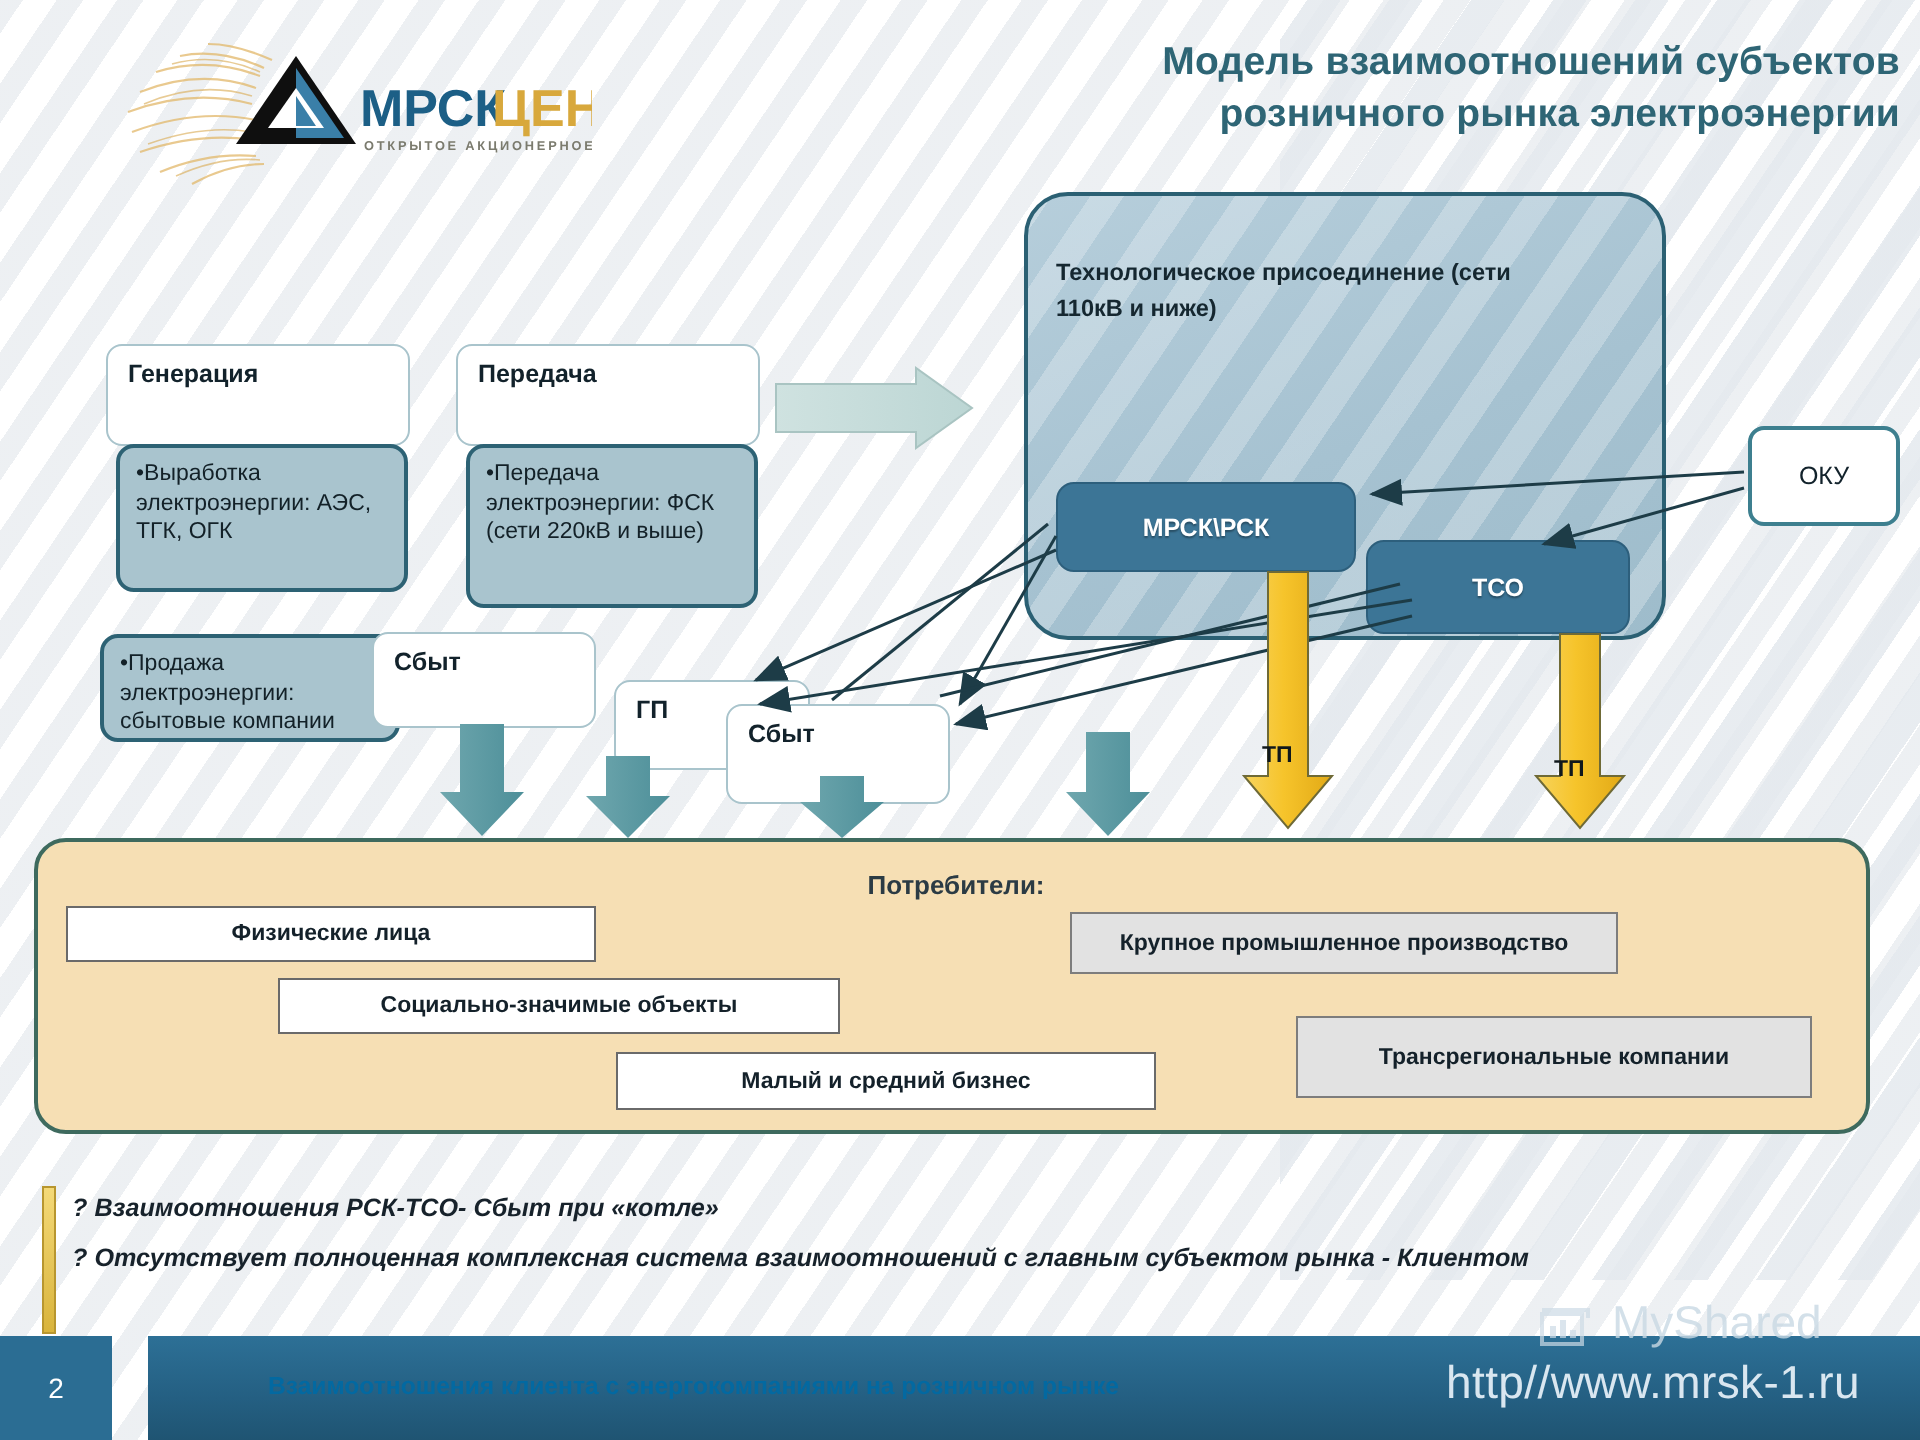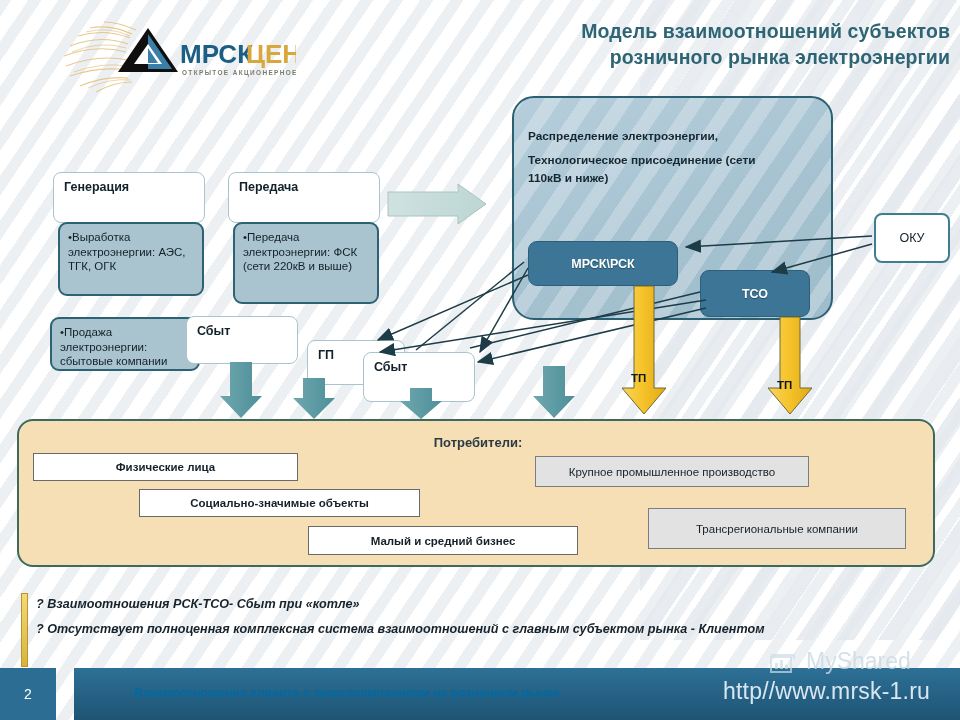--- a/index.html
+++ b/index.html
@@ -172,21 +172,21 @@
   }
   .consumer-gray {
     position: absolute;
     box-sizing: border-box;
     background: #e2e2e2;
     border: 1.3px solid #7d7d7d;
     display: flex;
     align-items: center;
     justify-content: center;
     font-size: 11.5px;
-    font-weight: normal;
+    font-weight: bold;
     color: #14212a;
   }
 
   
   #notes-bar {
     position: absolute;
     left: 21px; top: 593px;
     width: 5px; height: 72px;
     background: linear-gradient(180deg,#f4d978,#d9b43c);
     border: 1px solid #b8962f;
@@ -327,30 +327,29 @@
   <div class="consumer-gray" style="left:535px; top:456px; width:274px; height:31px;">
     <span>Крупное промышленное производство</span>
   </div>
   <div class="consumer-gray" style="left:648px; top:508px; width:258px; height:41px;">
     <span>Трансрегиональные компании</span>
   </div>
 
   <div id="net-panel">
     <div class="stripes"></div>
     <div id="net-panel-text">
-      <div>Распределение  электроэнергии,</div>
       <div>Технологическое присоединение  (сети</div>
       <div style="margin-top:-6px">110кВ и ниже)</div>
     </div>
   </div>
 
   <div class="darkblue-box" style="left:528px; top:241px; width:150px; height:45px;">
     <span>МРСК\РСК</span>
   </div>
-  <div class="darkblue-box" style="left:700px; top:270px; width:110px; height:47px;">
+  <div class="darkblue-box" style="left:683px; top:270px; width:132px; height:47px;">
     <span>ТСО</span>
   </div>
 
   <div class="white-box" style="position:absolute; left:874px; top:213px; width:72px; height:46px; border:2px solid #3d7f8f; display:flex; align-items:center; justify-content:center; font-size:12.5px; color:#12222b;">
     <span>ОКУ</span>
   </div>
 
   <div class="card white-box" style="left:53px; top:172px; width:152px; height:51px;">
     <div class="label-top">Генерация</div>
   </div>

